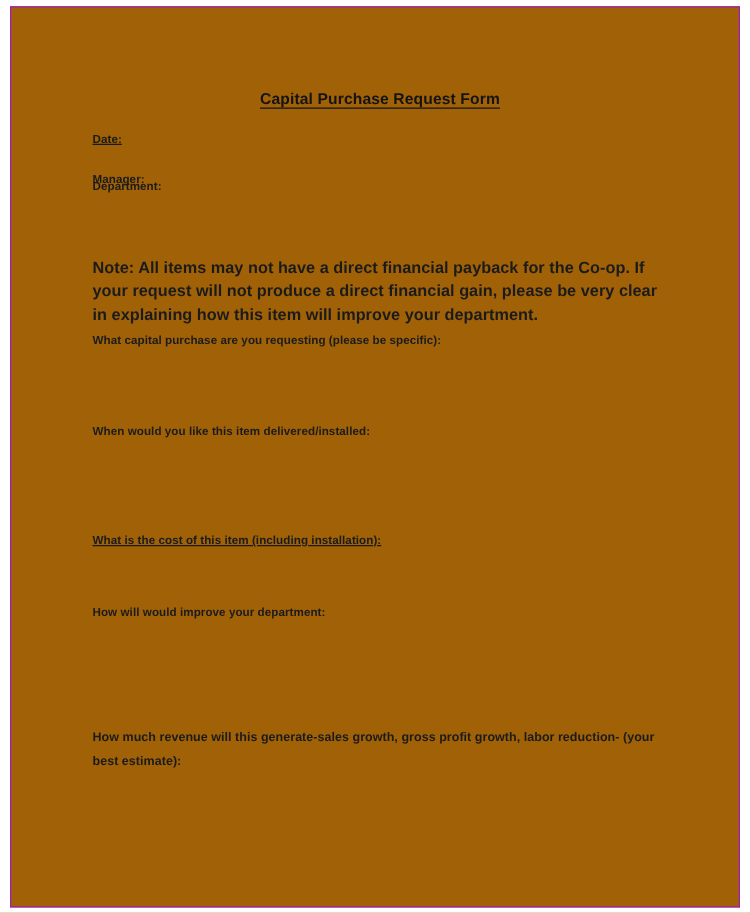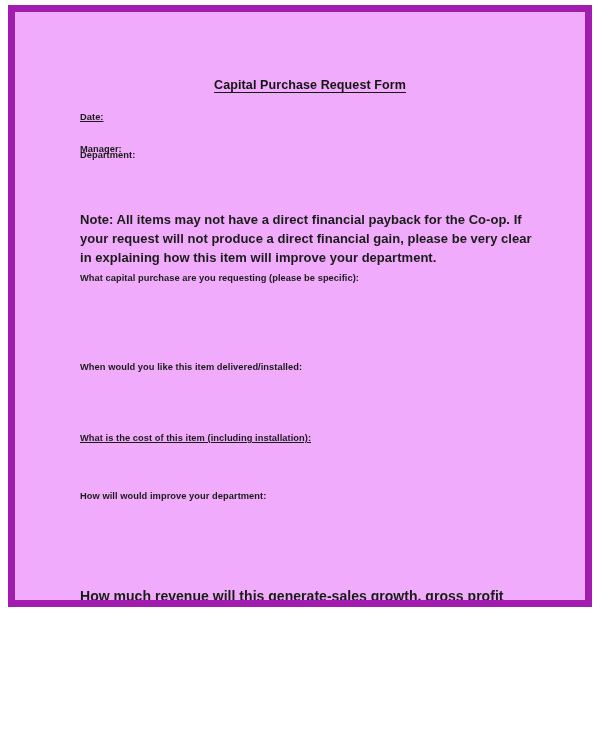--- a/index.html
+++ b/index.html
@@ -13,24 +13,24 @@
     font-family: "Liberation Sans", sans-serif;
     -webkit-font-smoothing: antialiased;
   }
 
   
   .page-sheet {
     position: absolute;
     left: 8px;
     top: 5px;
     width: 584px;
-    height: 602px;
+    height: 721px;
     box-sizing: border-box;
-    background: #f0abfc;
-    border: 7px solid #a21caf;
+    background: #a16207;
+    border: 1px solid #a21caf;
     overflow: hidden;
   }
 
   .doc-body {
     position: absolute;
     left: 65px;      
     top: 0;
     width: 460px;    
   }
 
@@ -76,30 +76,30 @@
     font-size: 13px;
     font-weight: bold;
     color: #1b1b1b;
     line-height: 19px;
     letter-spacing: 0.03px;
     text-align: left;
   }
 
   
   .q1 { top: 261px; }
-  .q2 { top: 334px; margin-top: 16px; }
+  .q2 { top: 334px; }
   .q3 { top: 421px; text-decoration: underline; }
   .q4 { top: 479px; }
 
   .q5 {
     position: absolute;
     left: 0;
     top: 575px;
     width: 452px;
-    font-size: 14px;
+    font-size: 10px;
     font-weight: bold;
     color: #1b1b1b;
     line-height: 19px;
     letter-spacing: 0.03px;
   }
 
   
   .answer-space {
     position: absolute;
     left: 0;

